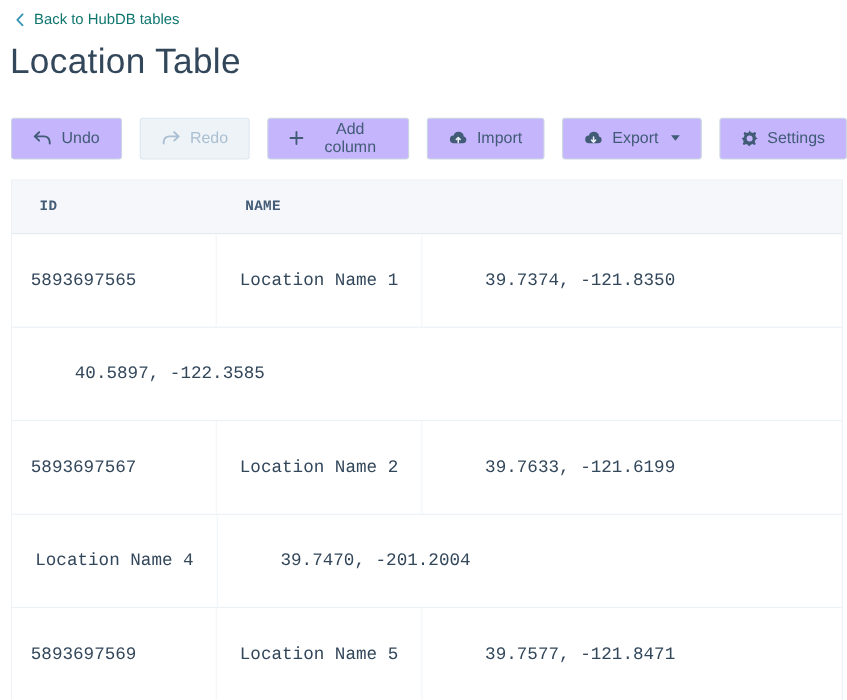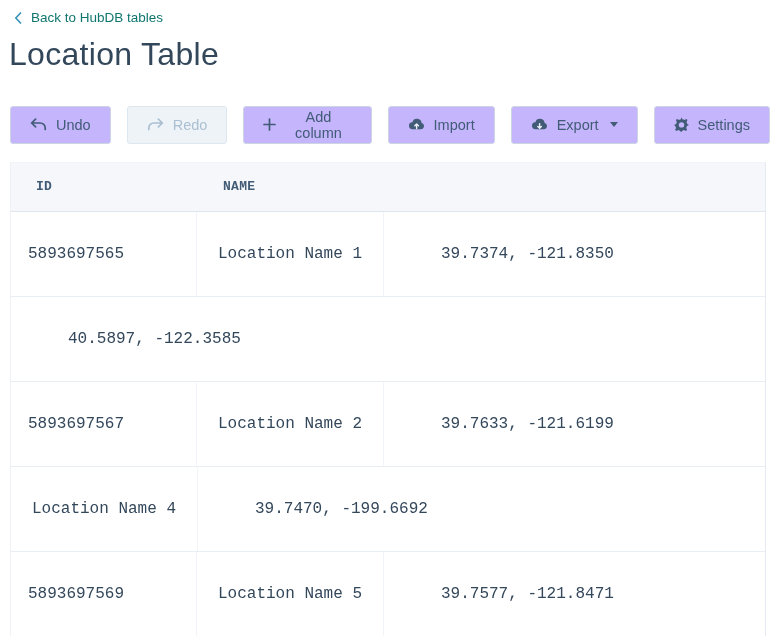--- a/index.html
+++ b/index.html
@@ -151,21 +151,21 @@
   </div>
 
   <div class="row">
     <div class="cell col-id">5893697567</div>
     <div class="cell col-name">Location Name 2</div>
     <div class="cell col-coords">39.7633, -121.6199</div>
   </div>
 
   <div class="row">
     <div class="cell col-name">Location Name 4</div>
-    <div class="cell col-coords">39.7470, -199.6692</div>
+    <div class="cell col-coords">39.7470, -201.2004</div>
   </div>
 
   <div class="row">
     <div class="cell col-id">5893697569</div>
     <div class="cell col-name">Location Name 5</div>
     <div class="cell col-coords">39.7577, -121.8471</div>
   </div>
 
 </div>
 

